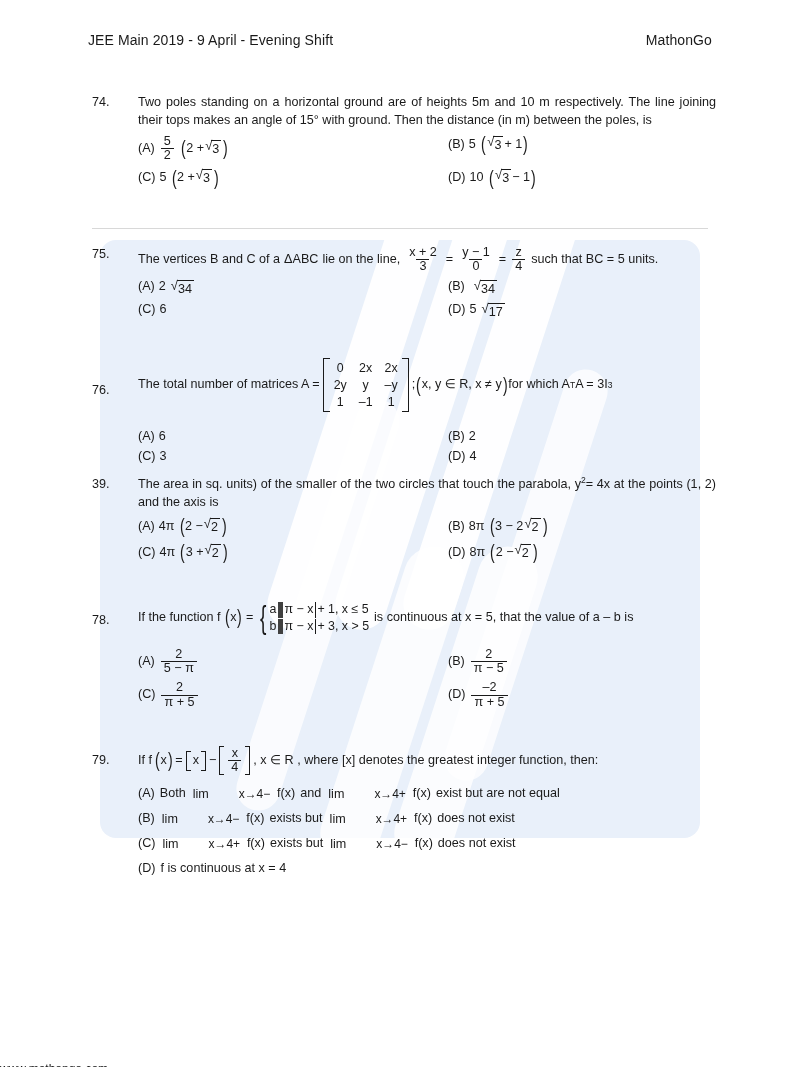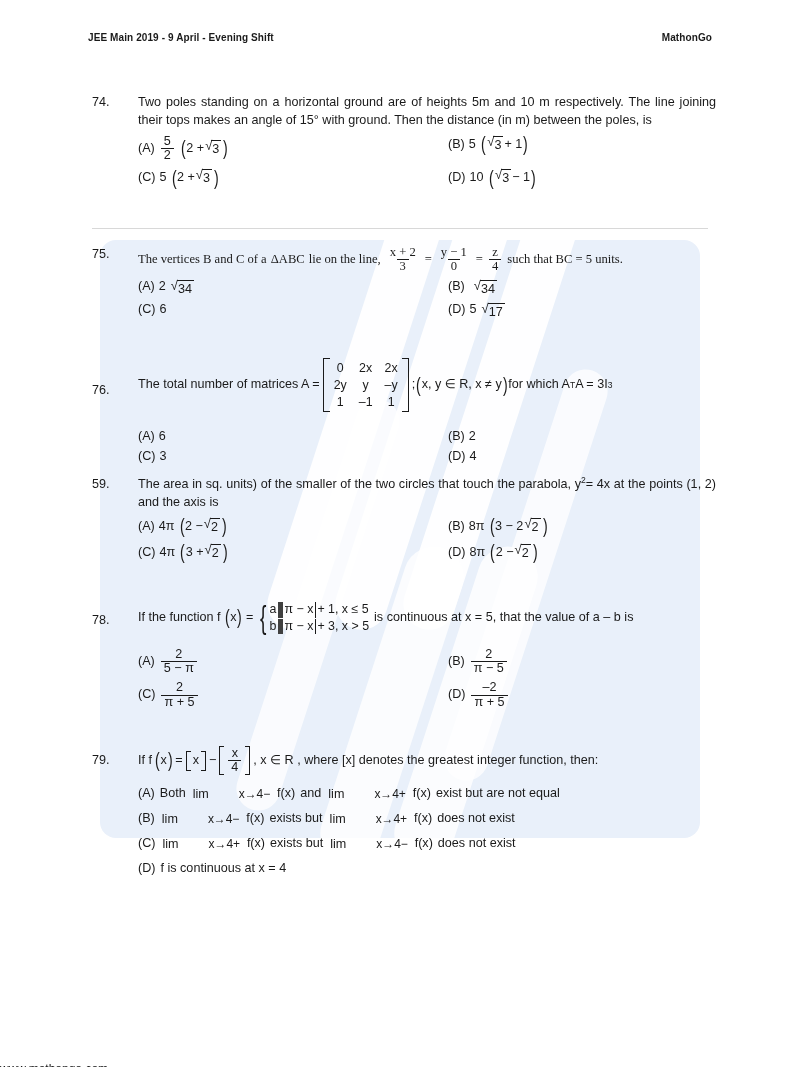--- a/index.html
+++ b/index.html
@@ -55,22 +55,22 @@
   }
 
   
   .header {
     position: absolute;
     left: 88px; top: 32px;
     width: 624px;
     display: flex;
     justify-content: space-between;
     align-items: baseline;
-    font-weight: bold;
-    font-size: 10px;
+    font-weight: normal;
+    font-size: 14px;
     letter-spacing: .1px;
     gap: 40px;
   }
 
   
   .footer {
     position: absolute;
     left: 0; top: 1018px;
     width: 800px;
     text-align: left;
@@ -350,21 +350,21 @@
             </div>
           </div>
         </div>
       </div>
     </div>
 
     <div class="q" style="top:246px;">
       <div class="q-head">
         <div class="q-num">75.</div>
         <div class="q-body">
-          <div class="q-stem" style="display:flex;align-items:center;flex-wrap:wrap;gap:0 4px;font-family:Liberation Serif, serif;">
+          <div class="q-stem" style="display:flex;align-items:center;flex-wrap:wrap;gap:0 4px;">
             <span>The vertices B and C of a</span>
             <span>ΔABC</span>
             <span>lie on the line,</span>
             <span class="frac">
               <span class="num">x + 2</span>
               <span class="den">3</span>
             </span>
             <span>=</span>
             <span class="frac">
               <span class="num">y − 1</span>
@@ -468,21 +468,21 @@
                 <span>4</span>
               </div>
             </div>
           </div>
         </div>
       </div>
     </div>
 
     <div class="q" style="top:476px;">
       <div class="q-head">
-        <div class="q-num">59.</div>
+        <div class="q-num">39.</div>
         <div class="q-body">
           <div class="q-stem">
             <span>The area in sq. units) of the smaller of the two circles that touch the parabola,  y</span><sup class="exp">2</sup><span>= 4x  at the points (1, 2) and the axis is</span>
           </div>
           <div class="opts">
             <div class="opt-row tall">
               <div class="opt opt-a opt-tall">
                 <span class="opt-l">(A)</span>
                 <span>4π</span>
                 <span class="paren">

